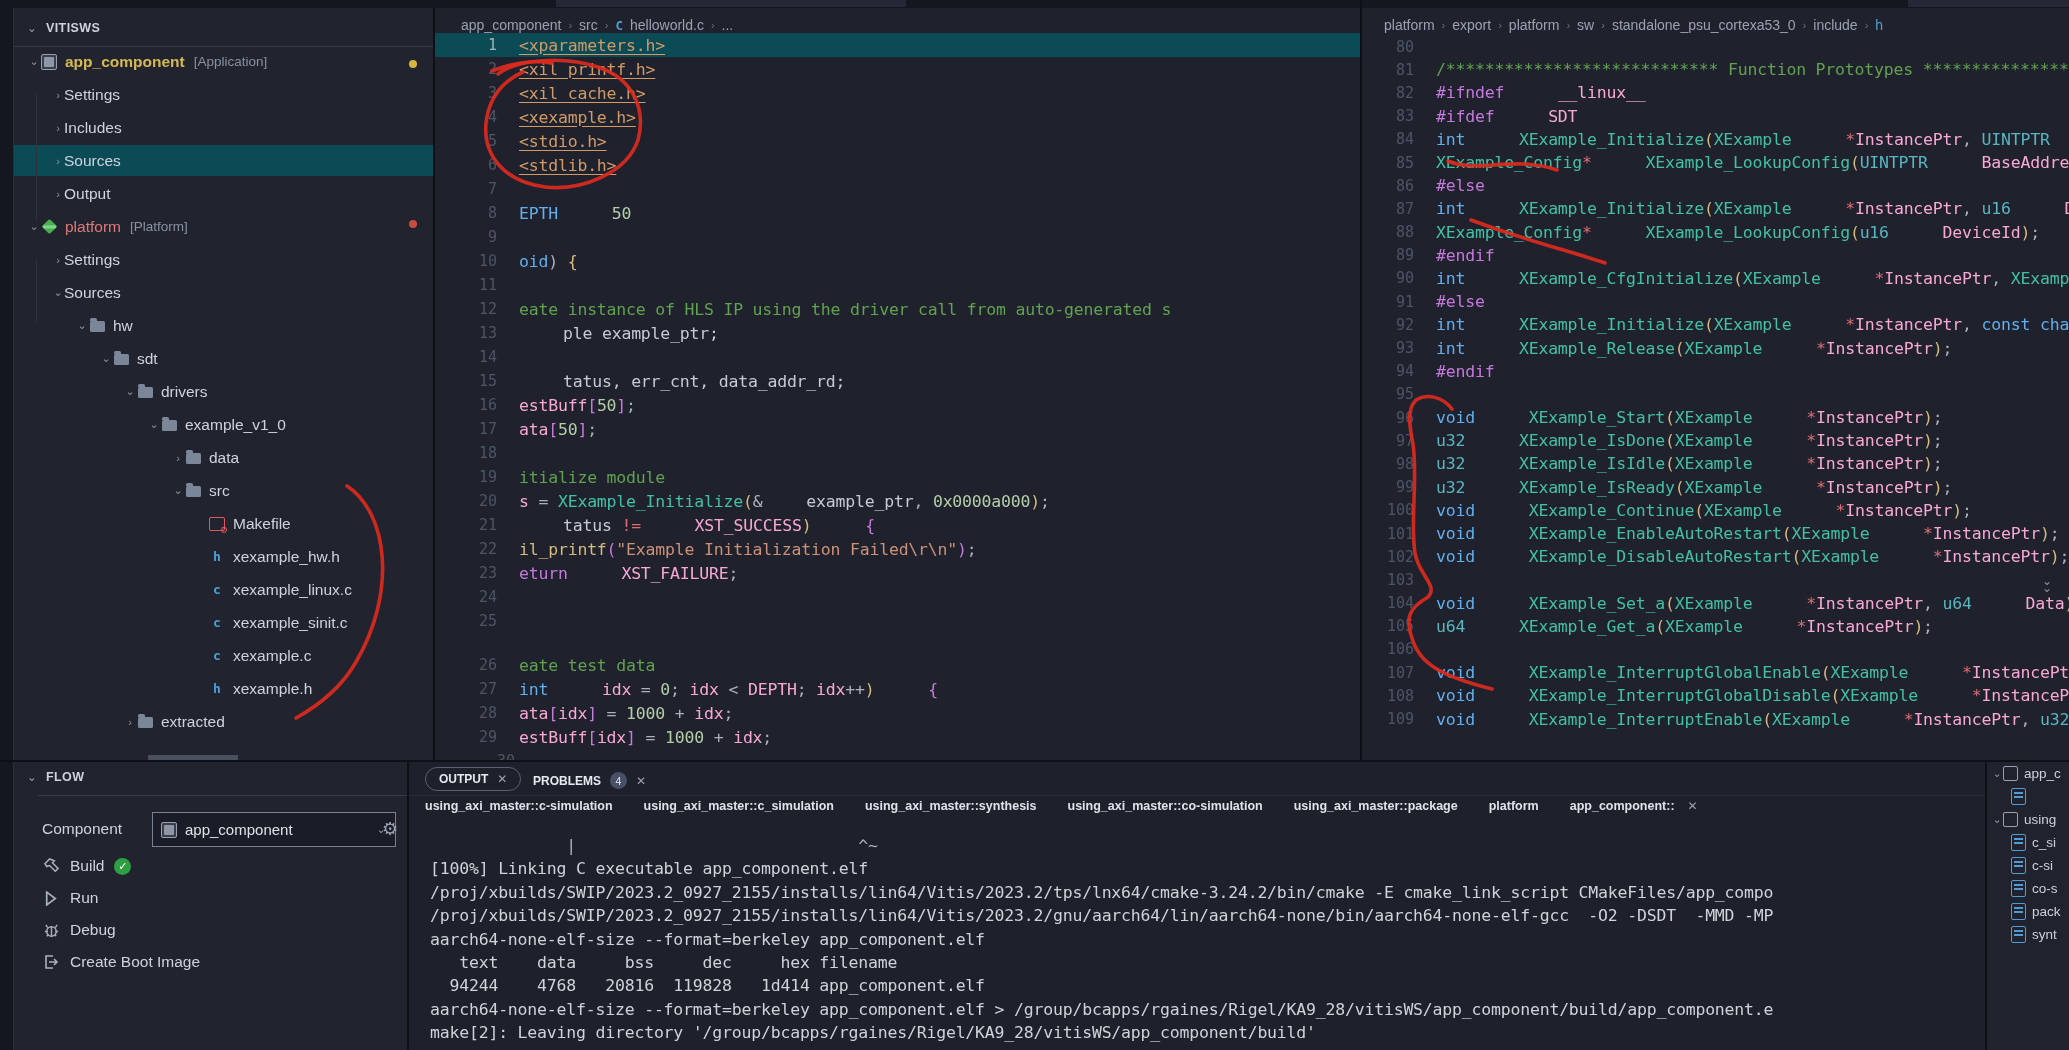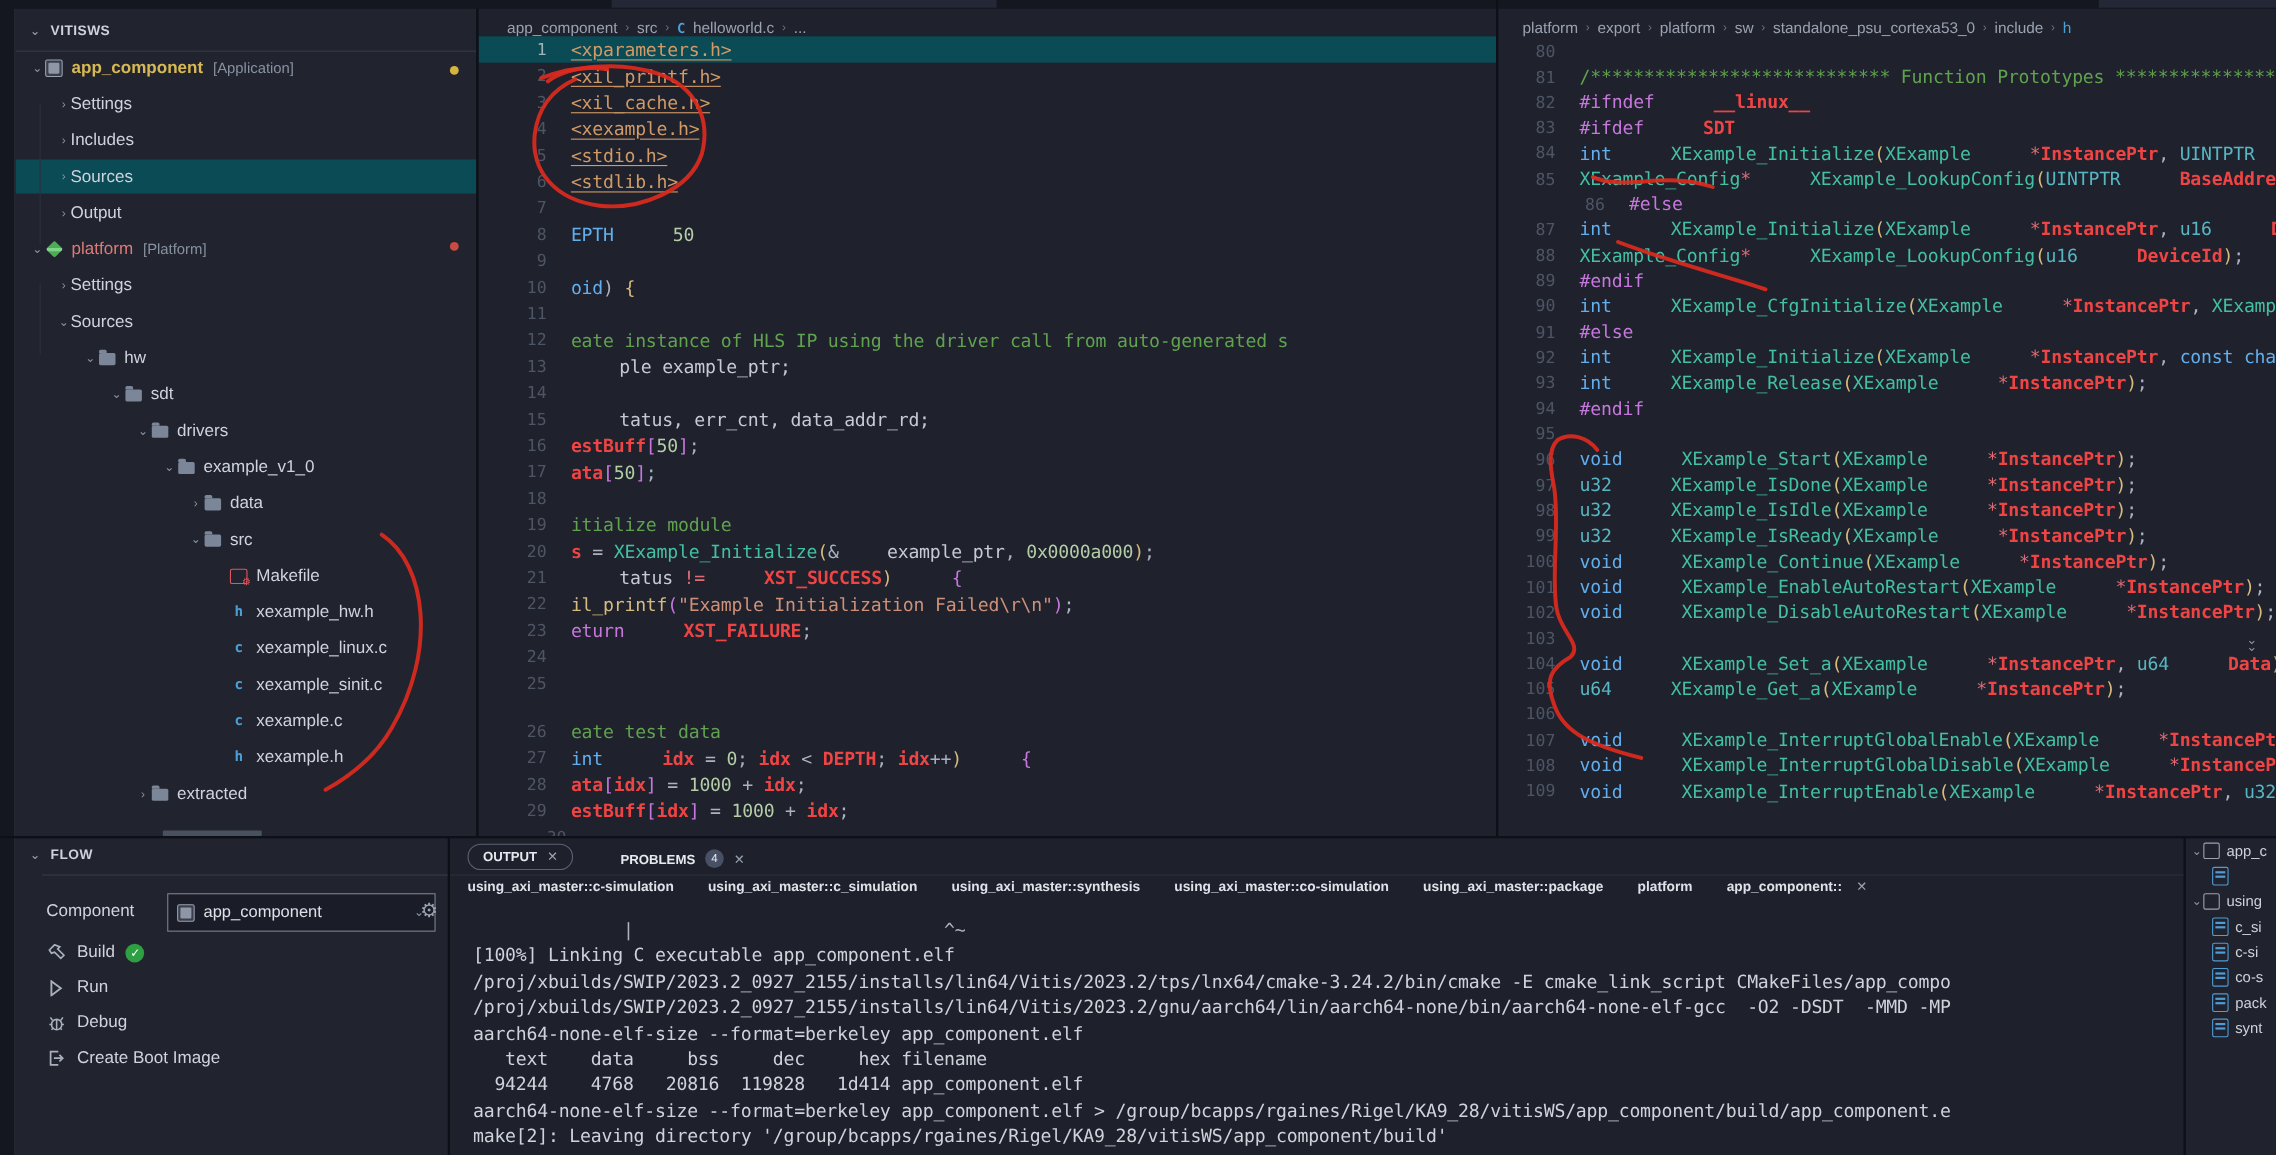--- a/index.html
+++ b/index.html
@@ -58,21 +58,21 @@
   .crumb .cico{color:#4ba0d8;font-weight:bold;font-family:"DejaVu Sans Mono",monospace;font-size:12.5px;}
   .crumb .blue{color:#4ba0d8;}
   .codewrap{position:absolute;left:0;width:100%;}
   .crow{position:relative;height:24px;display:flex;align-items:center;white-space:pre;cursor:text;}
   .crow .ln{flex:none;text-align:right;color:#4d5564;font-size:15px;font-family:"DejaVu Sans Mono",monospace;}
   .crow .ct{flex:none;font-size:16.5px;font-family:"DejaVu Sans Mono",monospace;letter-spacing:-.2px;}
   .crow.cur{background:#0b4b55;}
   .crow.cur .ln{color:#9fb6b9;}
   
   .tk-kw{color:#61afef;} .tk-type{color:#56b6c2;} .tk-fn{color:#43c0a4;}
-  .tk-var{color:#ef4444;font-weight:bold;} .tk-num{color:#b5cea8;} .tk-com{color:#61a24f;}
+  .tk-var{color:#f9a8d4;} .tk-num{color:#b5cea8;} .tk-com{color:#61a24f;}
   .tk-pre{color:#c678dd;} .tk-op{color:#e06c75;} .tk-pun{color:#aab2c0;}
   .tk-gold{color:#d7ba7d;} .tk-str{color:#ce9178;}
   .tk-inc{color:#d19a66;text-decoration:underline;text-underline-offset:3px;}
   .tk-txt{color:#c5cad3;margin-left:44px;}
 
   
   .tabpill{position:absolute;display:flex;align-items:center;gap:9px;font-size:12px;font-weight:bold;color:#e6e9ee;cursor:pointer;}
   .pillbox{border:1px solid #5a6172;border-radius:13px;padding:4px 13px;display:flex;align-items:center;gap:9px;}
   .xbtn{color:#9aa2b1;font-weight:normal;font-size:12px;cursor:pointer;}
   .badge{background:#475064;border-radius:50%;width:17px;height:17px;display:inline-flex;align-items:center;justify-content:center;font-size:10.5px;color:#e6e9ee;font-weight:normal;}
@@ -360,21 +360,21 @@
       <span class="sep">›</span>
       <span class="blue">h</span>
     </div>
   <div id="codeR" class="codewrap" style="top:27px;">
       <div class="crow" style="height: 23.2px;"><span class="ln" style="width: 52px; padding-right: 22px;">80</span><span class="ct"></span></div>
       <div class="crow" style="height: 23.2px;"><span class="ln" style="width: 52px; padding-right: 22px;">81</span><span class="ct"><span class="tk-com">/**************************** Function Prototypes ****************************</span></span></div>
       <div class="crow" style="height: 23.2px;"><span class="ln" style="width: 52px; padding-right: 22px;">82</span><span class="ct"><span class="tk-pre">#ifndef</span><span class="tk-txt"> </span><span class="tk-var">__linux__</span></span></div>
       <div class="crow" style="height: 23.2px;"><span class="ln" style="width: 52px; padding-right: 22px;">83</span><span class="ct"><span class="tk-pre">#ifdef</span><span class="tk-txt"> </span><span class="tk-var">SDT</span></span></div>
       <div class="crow" style="height: 23.2px;"><span class="ln" style="width: 52px; padding-right: 22px;">84</span><span class="ct"><span class="tk-kw">int</span><span class="tk-txt"> </span><span class="tk-fn">XExample_Initialize</span><span class="tk-gold">(</span><span class="tk-fn">XExample</span><span class="tk-txt"> </span><span class="tk-op">*</span><span class="tk-var">InstancePtr</span><span class="tk-pun">, </span><span class="tk-type">UINTPTR</span><span class="tk-txt"> </span><span class="tk-var">BaseAddress</span></span></div>
       <div class="crow" style="height: 23.2px;"><span class="ln" style="width: 52px; padding-right: 22px;">85</span><span class="ct"><span class="tk-fn">XExample_Config</span><span class="tk-op">*</span><span class="tk-txt"> </span><span class="tk-fn">XExample_LookupConfig</span><span class="tk-gold">(</span><span class="tk-type">UINTPTR</span><span class="tk-txt"> </span><span class="tk-var">BaseAddress</span><span class="tk-gold">)</span><span class="tk-pun">;</span></span></div>
-      <div class="crow" style="height: 23.2px; padding-left: 45px;"><span class="ln" style="width: 52px; padding-right: 22px;">86</span><span class="ct"><span class="tk-pre">#else</span></span></div>
+      <div class="crow" style="height: 23.2px;"><span class="ln" style="width: 52px; padding-right: 22px;">86</span><span class="ct"><span class="tk-pre">#else</span></span></div>
       <div class="crow" style="height: 23.2px;"><span class="ln" style="width: 52px; padding-right: 22px;">87</span><span class="ct"><span class="tk-kw">int</span><span class="tk-txt"> </span><span class="tk-fn">XExample_Initialize</span><span class="tk-gold">(</span><span class="tk-fn">XExample</span><span class="tk-txt"> </span><span class="tk-op">*</span><span class="tk-var">InstancePtr</span><span class="tk-pun">, </span><span class="tk-type">u16</span><span class="tk-txt"> </span><span class="tk-var">DeviceId</span><span class="tk-gold">)</span><span class="tk-pun">;</span></span></div>
       <div class="crow" style="height: 23.2px;"><span class="ln" style="width: 52px; padding-right: 22px;">88</span><span class="ct"><span class="tk-fn">XExample_Config</span><span class="tk-op">*</span><span class="tk-txt"> </span><span class="tk-fn">XExample_LookupConfig</span><span class="tk-gold">(</span><span class="tk-type">u16</span><span class="tk-txt"> </span><span class="tk-var">DeviceId</span><span class="tk-gold">)</span><span class="tk-pun">;</span></span></div>
       <div class="crow" style="height: 23.2px;"><span class="ln" style="width: 52px; padding-right: 22px;">89</span><span class="ct"><span class="tk-pre">#endif</span></span></div>
       <div class="crow" style="height: 23.2px;"><span class="ln" style="width: 52px; padding-right: 22px;">90</span><span class="ct"><span class="tk-kw">int</span><span class="tk-txt"> </span><span class="tk-fn">XExample_CfgInitialize</span><span class="tk-gold">(</span><span class="tk-fn">XExample</span><span class="tk-txt"> </span><span class="tk-op">*</span><span class="tk-var">InstancePtr</span><span class="tk-pun">, </span><span class="tk-fn">XExample_Config</span><span class="tk-txt"> </span></span></div>
       <div class="crow" style="height: 23.2px;"><span class="ln" style="width: 52px; padding-right: 22px;">91</span><span class="ct"><span class="tk-pre">#else</span></span></div>
       <div class="crow" style="height: 23.2px;"><span class="ln" style="width: 52px; padding-right: 22px;">92</span><span class="ct"><span class="tk-kw">int</span><span class="tk-txt"> </span><span class="tk-fn">XExample_Initialize</span><span class="tk-gold">(</span><span class="tk-fn">XExample</span><span class="tk-txt"> </span><span class="tk-op">*</span><span class="tk-var">InstancePtr</span><span class="tk-pun">, </span><span class="tk-kw">const char</span><span class="tk-op">*</span><span class="tk-txt"> </span><span class="tk-var">InstanceName</span></span></div>
       <div class="crow" style="height: 23.2px;"><span class="ln" style="width: 52px; padding-right: 22px;">93</span><span class="ct"><span class="tk-kw">int</span><span class="tk-txt"> </span><span class="tk-fn">XExample_Release</span><span class="tk-gold">(</span><span class="tk-fn">XExample</span><span class="tk-txt"> </span><span class="tk-op">*</span><span class="tk-var">InstancePtr</span><span class="tk-gold">)</span><span class="tk-pun">;</span></span></div>
       <div class="crow" style="height: 23.2px;"><span class="ln" style="width: 52px; padding-right: 22px;">94</span><span class="ct"><span class="tk-pre">#endif</span></span></div>
       <div class="crow" style="height: 23.2px;"><span class="ln" style="width: 52px; padding-right: 22px;">95</span><span class="ct"></span></div>
       <div class="crow" style="height: 23.2px;"><span class="ln" style="width: 52px; padding-right: 22px;">96</span><span class="ct"><span class="tk-kw">void</span><span class="tk-txt"> </span><span class="tk-fn">XExample_Start</span><span class="tk-gold">(</span><span class="tk-fn">XExample</span><span class="tk-txt"> </span><span class="tk-op">*</span><span class="tk-var">InstancePtr</span><span class="tk-gold">)</span><span class="tk-pun">;</span></span></div>
@@ -395,21 +395,21 @@
   <div class="dblchev" style="left:680px;top:570px;">⌄<br>⌄</div>
 </div>
 
 <div id="bottompanel" class="abs"></div>
 <div class="tabpill" style="left:425px;top:767px;">
   <span class="pillbox">
       <span>OUTPUT</span>
       <span class="xbtn">✕</span>
     </span>
 </div>
-<div class="tabpill" style="left:533px;top:772px;margin-left:31px;">
+<div class="tabpill" style="left:533px;top:772px;">
   <span>PROBLEMS</span>
   <span class="badge">4</span>
   <span class="xbtn">✕</span>
 </div>
 <div class="abs thinline" style="left:409px;top:795px;width:1577px;background:#2a2f3c;"></div>
 <div id="taskrow">
     <span class="task">using_axi_master::c-simulation</span>
     <span class="task">using_axi_master::c_simulation</span>
     <span class="task">using_axi_master::synthesis</span>
     <span class="task">using_axi_master::co-simulation</span>

